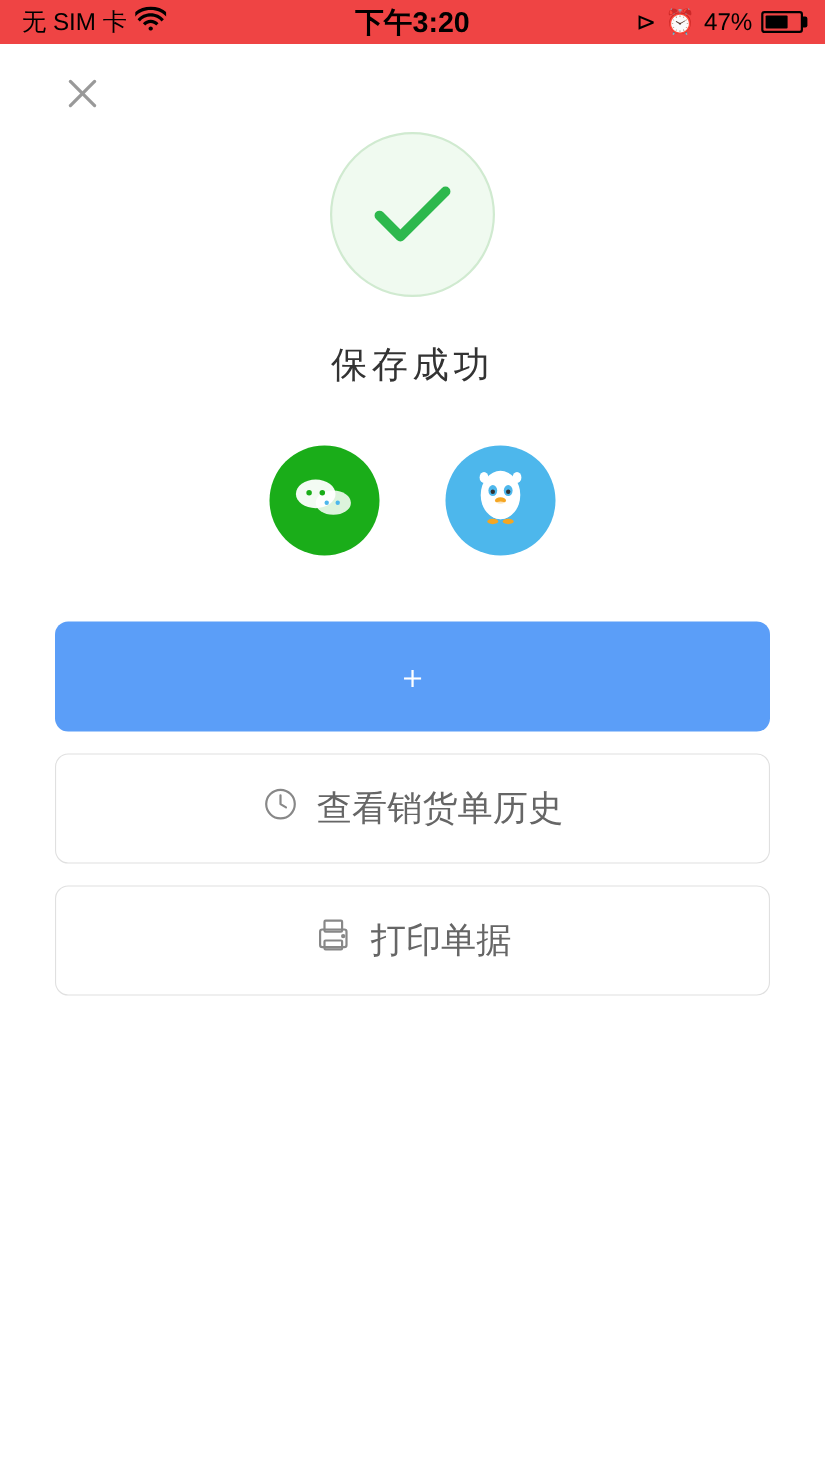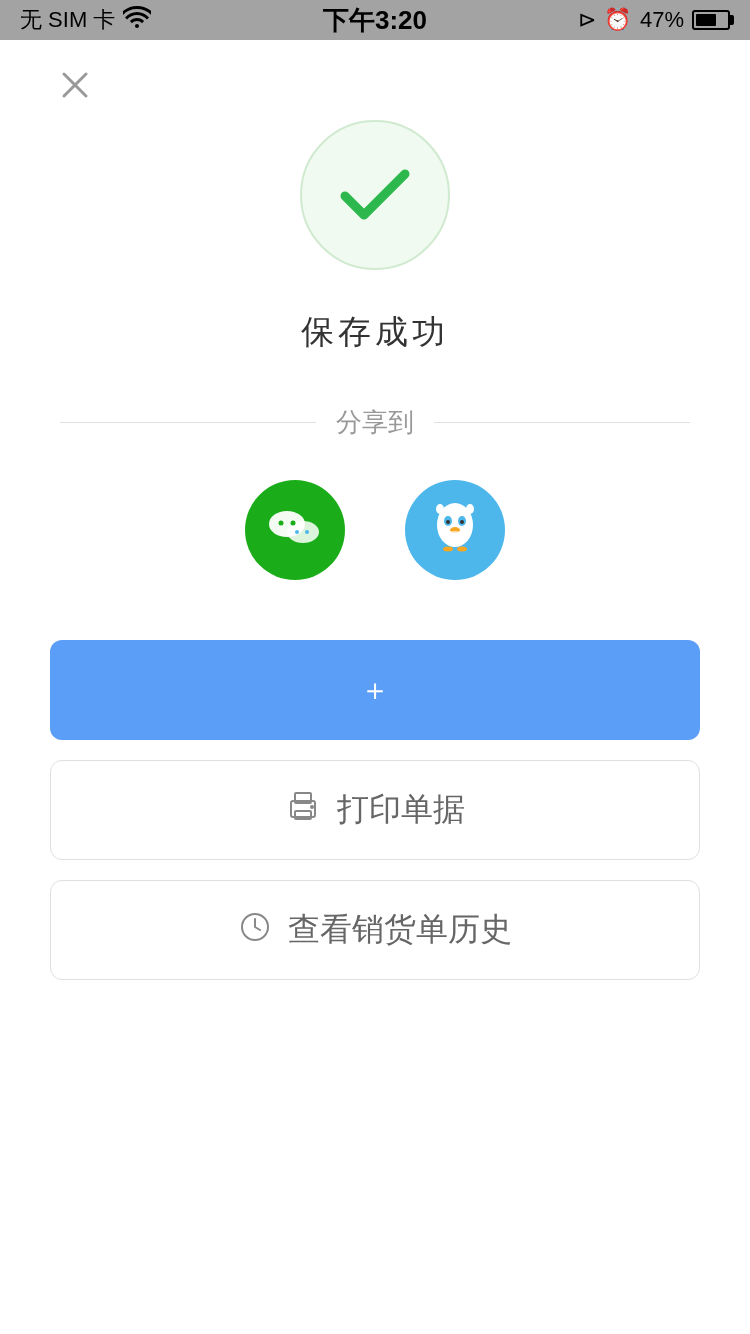--- a/index.html
+++ b/index.html
@@ -14,21 +14,21 @@
       min-height: 1334px;
       background: #ffffff;
       font-family: -apple-system, "PingFang SC", "Helvetica Neue", Arial, sans-serif;
       position: relative;
     }
 
     
     .status-bar {
       width: 100%;
       height: 40px;
-      background: #a3a3a3;
+      background: #ef4444;
       display: flex;
       align-items: center;
       justify-content: space-between;
       padding: 0 20px;
       font-size: 24px;
       font-weight: 500;
       color: #000;
     }
 
     .status-left {
@@ -263,25 +263,20 @@
 
   <div class="success-circle">
     <svg class="checkmark" viewBox="0 0 70 55" fill="none">
       <path d="M5 28L24 47L65 6" stroke="#2db84d" stroke-width="9" stroke-linecap="round" stroke-linejoin="round"></path>
     </svg>
   </div>
 
   <div class="success-title">保存成功</div>
 
   <div class="share-section">
-    <div class="share-divider-row">
-      <div class="divider-line"></div>
-      <span class="share-label">分享到</span>
-      <div class="divider-line"></div>
-    </div>
 
     <div class="share-icons-row">
 
       <div class="share-icon-btn wechat-icon">
         <svg width="60" height="52" viewBox="0 0 60 52" fill="none">
 
           <ellipse cx="22" cy="20" rx="18" ry="13" fill="white" opacity="0.95"></ellipse>
           <ellipse cx="38" cy="28" rx="16" ry="11" fill="white" opacity="0.85"></ellipse>
 
           <circle cx="16" cy="19" r="2.5" fill="#1aad19"></circle>
@@ -313,38 +308,38 @@
           <ellipse cx="44" cy="10" rx="4" ry="5" fill="white"></ellipse>
         </svg>
       </div>
     </div>
   </div>
 
   <div class="actions-section">
 
     <button class="action-btn action-btn-primary">
       <span class="btn-icon">＋</span>
+    </button>
+
+    <button class="action-btn action-btn-secondary">
+      <span class="btn-icon">
+        <svg width="34" height="34" viewBox="0 0 34 34" fill="none">
+          <circle cx="17" cy="17" r="13" stroke="#888" stroke-width="2" fill="none"></circle>
+          <path d="M17 9v8l5 3" stroke="#888" stroke-width="2" stroke-linecap="round" stroke-linejoin="round"></path>
+        </svg>
+      </span>
+      <span>查看销货单历史</span>
     </button>
 
     <button class="action-btn action-btn-secondary">
       <span class="btn-icon">
         <svg width="36" height="36" viewBox="0 0 36 36" fill="none">
           <rect x="6" y="12" width="24" height="16" rx="2" stroke="#888" stroke-width="2" fill="none"></rect>
           <rect x="10" y="4" width="16" height="10" rx="1" stroke="#888" stroke-width="2" fill="none"></rect>
           <rect x="10" y="22" width="16" height="8" rx="1" stroke="#888" stroke-width="2" fill="none"></rect>
           <circle cx="27" cy="18" r="2" fill="#888"></circle>
         </svg>
       </span>
       <span>打印单据</span>
     </button>
-
-    <button class="action-btn action-btn-secondary">
-      <span class="btn-icon">
-        <svg width="34" height="34" viewBox="0 0 34 34" fill="none">
-          <circle cx="17" cy="17" r="13" stroke="#888" stroke-width="2" fill="none"></circle>
-          <path d="M17 9v8l5 3" stroke="#888" stroke-width="2" stroke-linecap="round" stroke-linejoin="round"></path>
-        </svg>
-      </span>
-      <span>查看销货单历史</span>
-    </button>
   </div>
 
 </div>
 
 </body></html>

